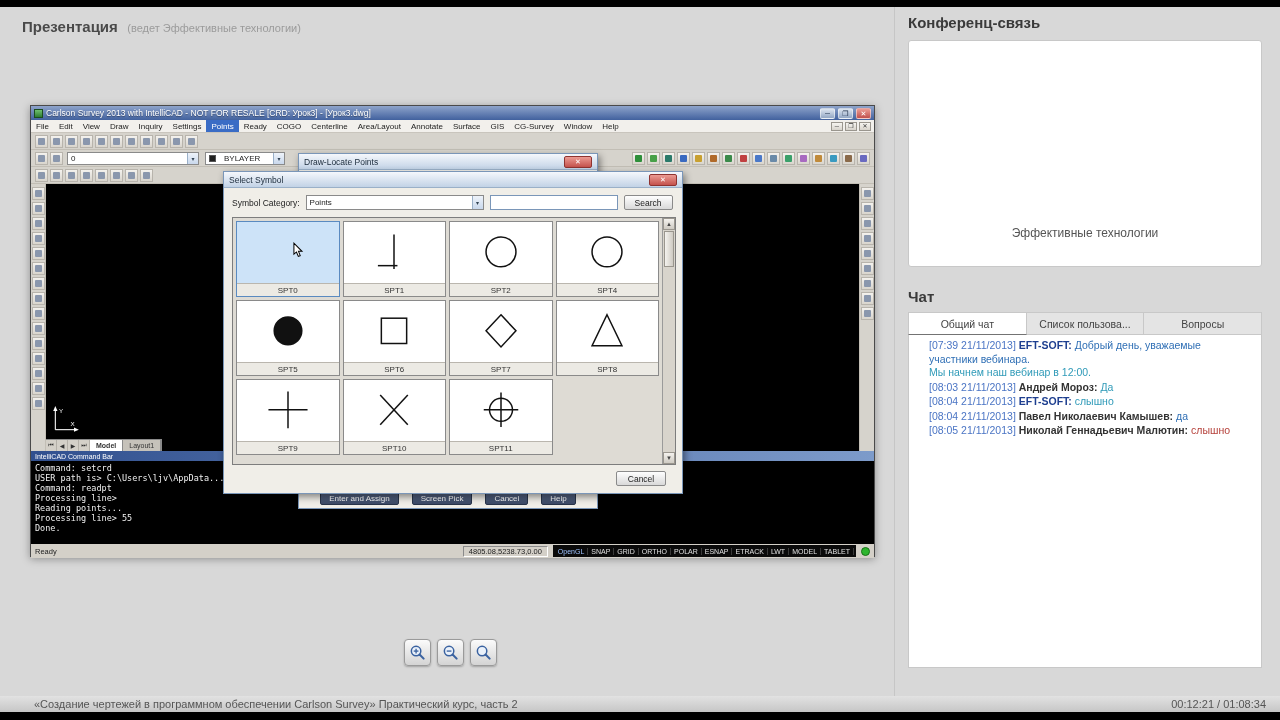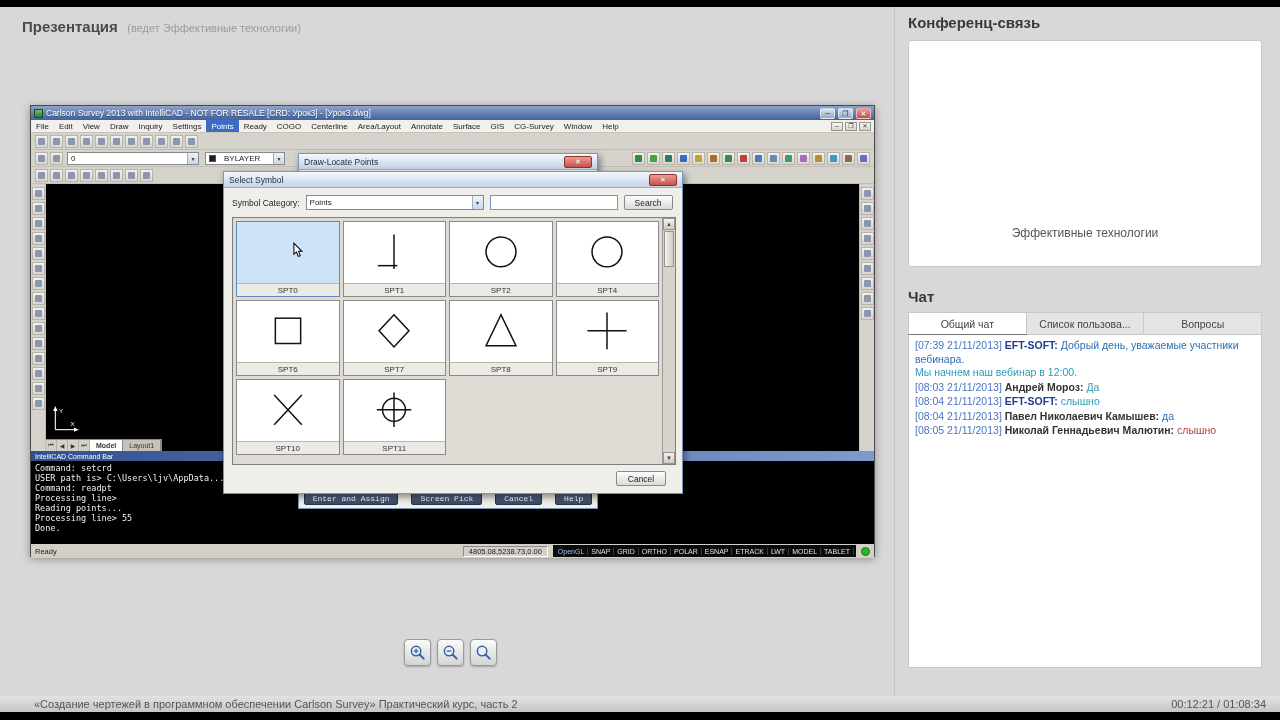--- a/index.html
+++ b/index.html
@@ -67,21 +67,21 @@
   .tog{padding:0 3px;border-right:1px solid #3a3a3a;color:#e0e0e0;font-size:7px;}
   .tog.renderer{color:#9fc3ff;}
   .status-dot{width:9px;height:9px;border-radius:50%;background:#2db52d;border:1px solid #157015;flex:0 0 auto;}
 
   
   .dlg{position:absolute;background:#f0eee8;border:1px solid #7a96b8;box-shadow:2px 3px 7px rgba(0,0,0,.45);}
   .dlg-titlebar{height:16px;background:linear-gradient(#f5f8fc,#c2d2e6);border-bottom:1px solid #9ab0c8;display:flex;align-items:center;padding:0 5px;font-size:8.5px;color:#1a2a3a;}
   .dlg-close{margin-left:auto;width:28px;height:12px;background:linear-gradient(#ec9b93,#c4524d);border:1px solid #8f3330;border-radius:2px;color:#fff;font-size:7px;line-height:10px;text-align:center;}
 
   .drawlocate{left:267px;top:47px;width:300px;height:356px;z-index:5;}
-  .dl-buttons{position:absolute;bottom:3px;left:0;width:100%;display:flex;justify-content:center;gap:13px;font-family:Liberation Mono, monospace;}
+  .dl-buttons{position:absolute;bottom:3px;left:0;width:100%;display:flex;justify-content:center;gap:13px;}
   .dl-btn{height:14px;padding:0 8px;background:linear-gradient(#5a6988,#3c4a66);border:1px solid #28344a;border-radius:2px;color:#fff;font-size:8px;display:flex;align-items:center;}
 
   .select-symbol{left:192px;top:65px;width:460px;height:323px;z-index:6;}
   .ss-controls{position:absolute;left:8px;top:23px;display:flex;align-items:center;gap:6px;font-size:8.5px;width:444px;}
   .ss-label{color:#222;white-space:nowrap;}
   .ss-combo{width:178px;height:15px;margin:0;}
   .ss-input{width:128px;height:15px;border:1px solid #7a96b8;background:#fff;font-size:8.5px;font-family:"Liberation Sans",sans-serif;padding:0 3px;}
   .btn{height:15px;padding:0 10px;background:linear-gradient(#fefefe,#d9d9d9);border:1px solid #8a8a8a;border-radius:2px;font-size:8.5px;font-family:"Liberation Sans",sans-serif;color:#222;}
   .ss-gridwrap{position:absolute;left:8px;top:45px;width:444px;height:248px;border:1px solid #7d7d7d;background:#dedbd4;display:flex;}
   .ss-grid{flex:1;display:grid;grid-template-columns:repeat(4,1fr);gap:3px;padding:3px;align-content:start;}
@@ -107,21 +107,21 @@
   
   .conf-title,.chat-title{position:absolute;left:908px;font-size:15px;font-weight:bold;color:#3a3a3a;}
   .conf-title{top:14px;}
   .chat-title{top:288px;}
   .conf-box{position:absolute;left:908px;top:40px;width:354px;height:227px;background:#fff;border:1px solid #c8c8c8;border-radius:3px;}
   .conf-participant{position:absolute;bottom:26px;left:0;width:100%;text-align:center;font-size:12px;color:#555;}
   .chat-tabs{position:absolute;left:908px;top:312px;width:354px;height:23px;display:flex;}
   .chat-tab{flex:1;display:flex;align-items:center;justify-content:center;font-size:10.5px;color:#444;background:#e4e4e4;border:1px solid #c8c8c8;border-left:none;white-space:nowrap;overflow:hidden;}
   .chat-tab:first-child{border-left:1px solid #c8c8c8;}
   .chat-tab.active{background:#fff;border-bottom:1px solid #737373;}
-  .chat-box{position:absolute;left:908px;top:335px;width:354px;height:333px;background:#fff;border:1px solid #c8c8c8;border-top:none;overflow:hidden;padding:4px 6px;}
+  .chat-box{position:absolute;left:908px;top:335px;width:354px;height:333px;background:#fff;border:1px solid #c8c8c8;border-top:none;overflow:hidden;padding:4px 20px;}
   .chat-msg{font-size:10.5px;line-height:13.5px;margin-bottom:1px;word-wrap:break-word;}
   .msg-time{color:#4a74c4;}
   .msg-author{font-weight:bold;}
 
   
   .footer-bar{position:absolute;left:0;top:696px;width:1280px;height:16px;background:linear-gradient(#e2e2e2,#c6c6c6);display:flex;align-items:center;justify-content:space-between;padding:0 14px 0 34px;font-size:11px;color:#555;}
 </style>
 </head>
 <body>
 
@@ -481,20 +481,28 @@
             </div>
             <div class="sym-label">SPT2</div>
           </div>
           <div class="sym-cell">
             <div class="sym-box">
               <svg class="sym-svg" viewBox="0 0 40 40">
                 <circle cx="20" cy="19" r="13"></circle>
               </svg>
             </div>
             <div class="sym-label">SPT4</div>
+          </div>
+          <div class="sym-cell">
+            <div class="sym-box">
+              <svg class="sym-svg" viewBox="0 0 40 40">
+                <circle cx="20" cy="19" r="12" style="fill:#111"></circle>
+              </svg>
+            </div>
+            <div class="sym-label">SPT5</div>
           </div>
           <div class="sym-cell">
             <div class="sym-box">
               <svg class="sym-svg" viewBox="0 0 40 40">
                 <rect x="9" y="8" width="22" height="22"></rect>
               </svg>
             </div>
             <div class="sym-label">SPT6</div>
           </div>
           <div class="sym-cell">

